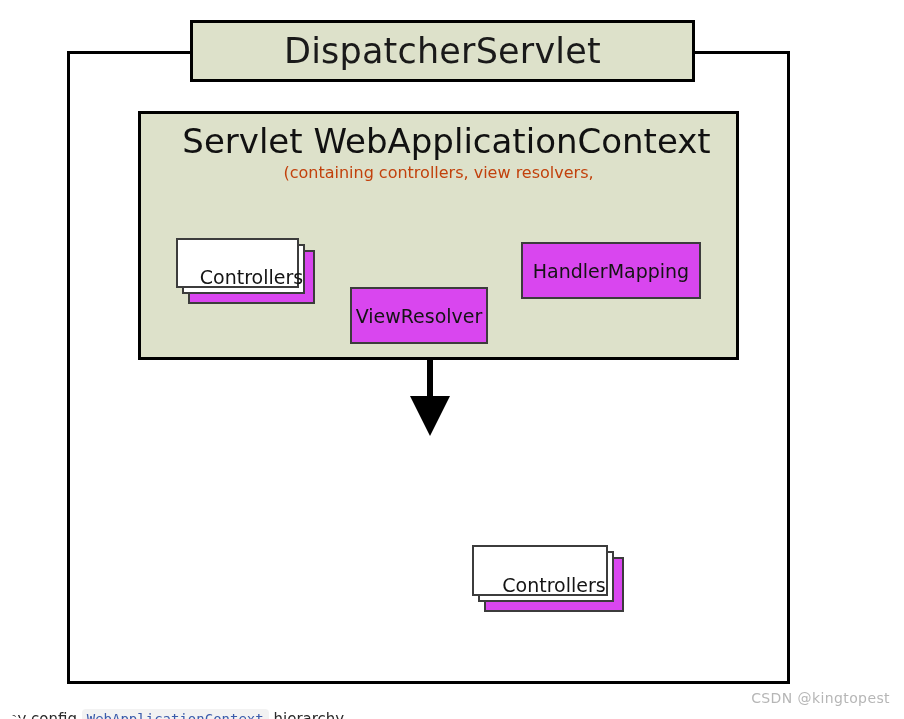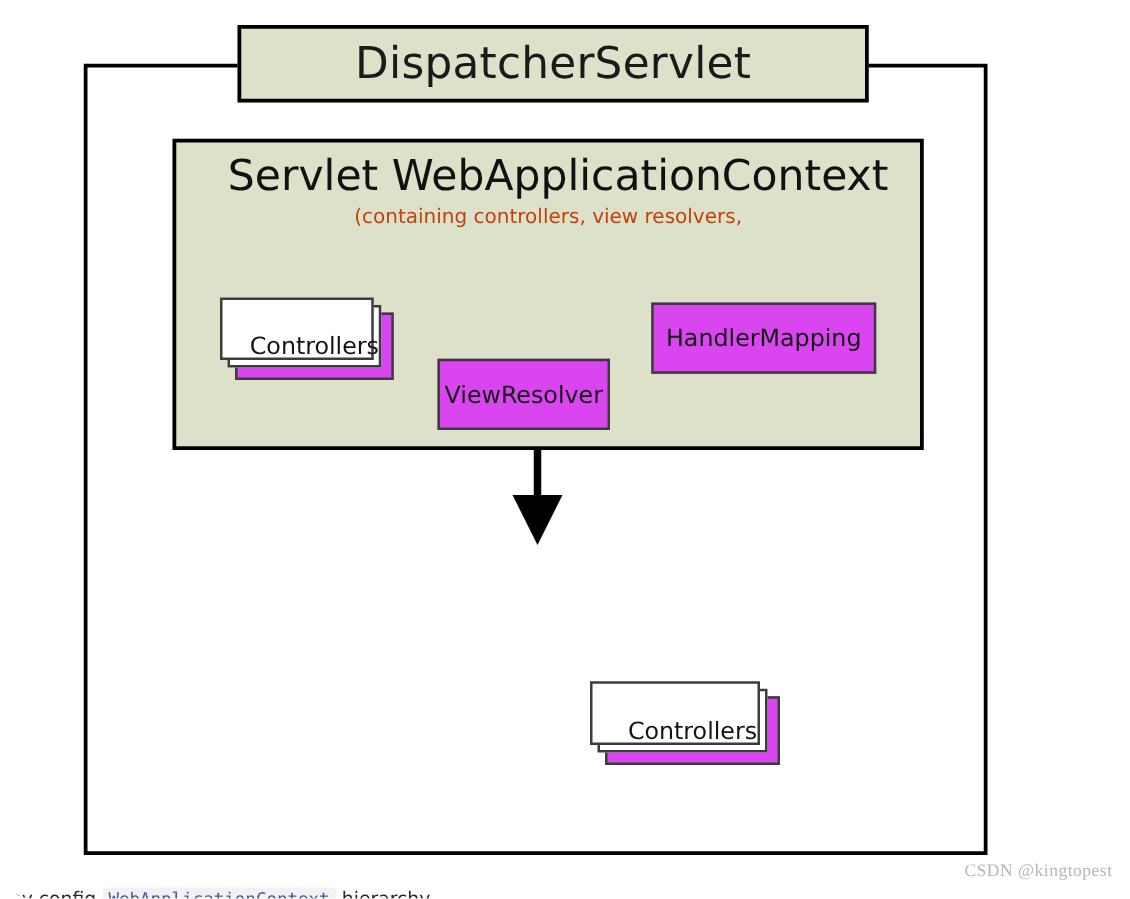--- a/index.html
+++ b/index.html
@@ -153,21 +153,20 @@
   }
 
   
   .watermark {
     position: absolute;
     right: 14px;
     top: 690px;
     font-size: 14px;
     color: #b6b6b6;
     letter-spacing: 0.4px;
-    font-family: Liberation Serif, serif;
   }
   .clipped-caption {
     position: absolute;
     left: 0px;
     top: 708px;
     width: 904px;
     height: 11px;
     overflow: hidden;
     font-size: 15px;
     line-height: 22px;

